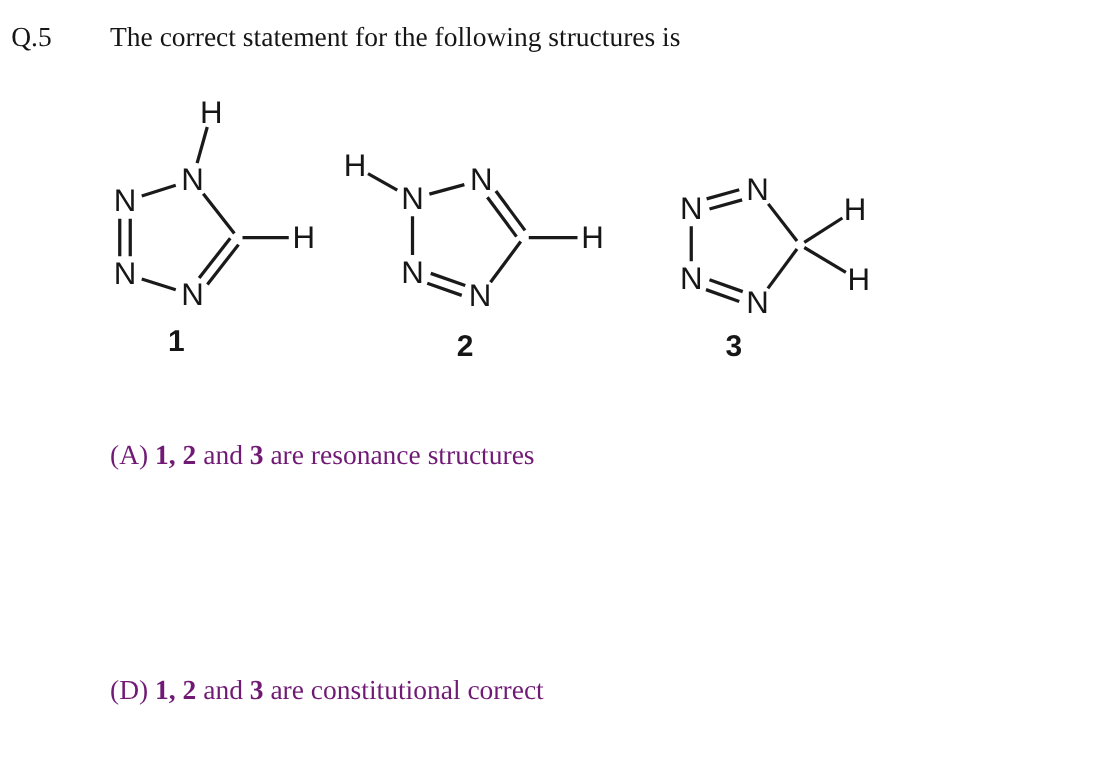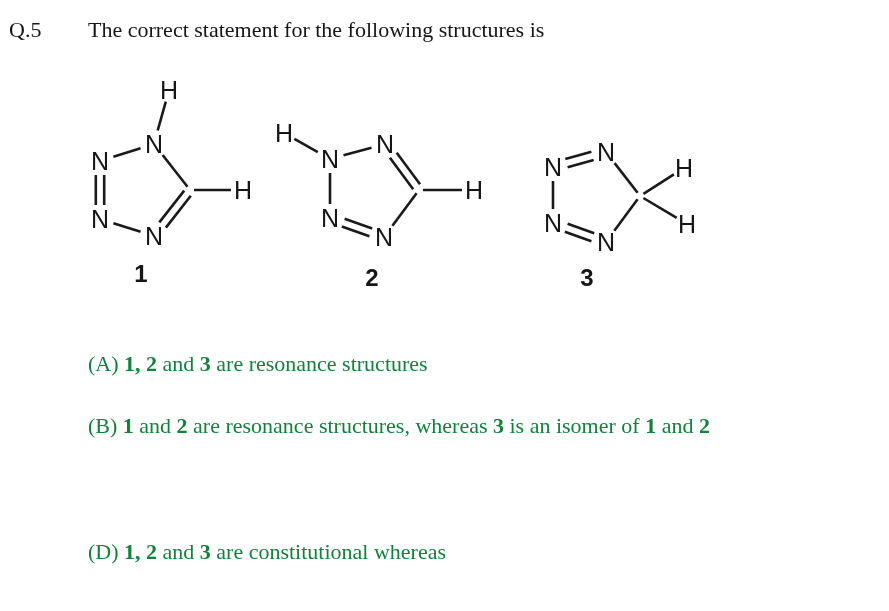--- a/index.html
+++ b/index.html
@@ -53,21 +53,21 @@
     fill: #161616;
     text-anchor: middle;
     dominant-baseline: central;
   }
   .opt {
     position: absolute;
     left: 88px;
     font-size: 22px;
     line-height: 28px;
     white-space: pre-wrap;
-    color: #15803d;
+    color: #701a75;
   }
   .opt b { font-weight: bold; }
   .opt-0 { top: 350px; }
   .opt-1 { top: 412px; }
   .opt-2 { top: 475px; }
   .opt-3 { top: 538px; }
 </style>
 </head>
 <body>
 
@@ -128,16 +128,15 @@
         <text x="553" y="167" class="atom">N</text>
         <text x="553" y="223" class="atom">N</text>
         <text x="606" y="242" class="atom">N</text>
         <text x="684" y="168" class="atom">H</text>
         <text x="687" y="224" class="atom">H</text>
         <text x="587" y="277" class="struct-num">3</text>
       </g>
     </svg>
 
   <div class="opt opt-0"><span>(A) </span><b>1, 2</b><span> and </span><b>3</b><span> are resonance structures</span></div>
-  <div class="opt opt-1"><span>(B) </span><b>1</b><span> and </span><b>2</b><span> are resonance structures, whereas </span><b>3</b><span> is an isomer of </span><b>1</b><span> and </span><b>2</b></div>
-  <div class="opt opt-3"><span>(D) </span><b>1, 2</b><span> and </span><b>3</b><span> are constitutional whereas</span></div>
+  <div class="opt opt-3"><span>(D) </span><b>1, 2</b><span> and </span><b>3</b><span> are constitutional correct</span></div>
 
 </div>
 
 </body></html>

